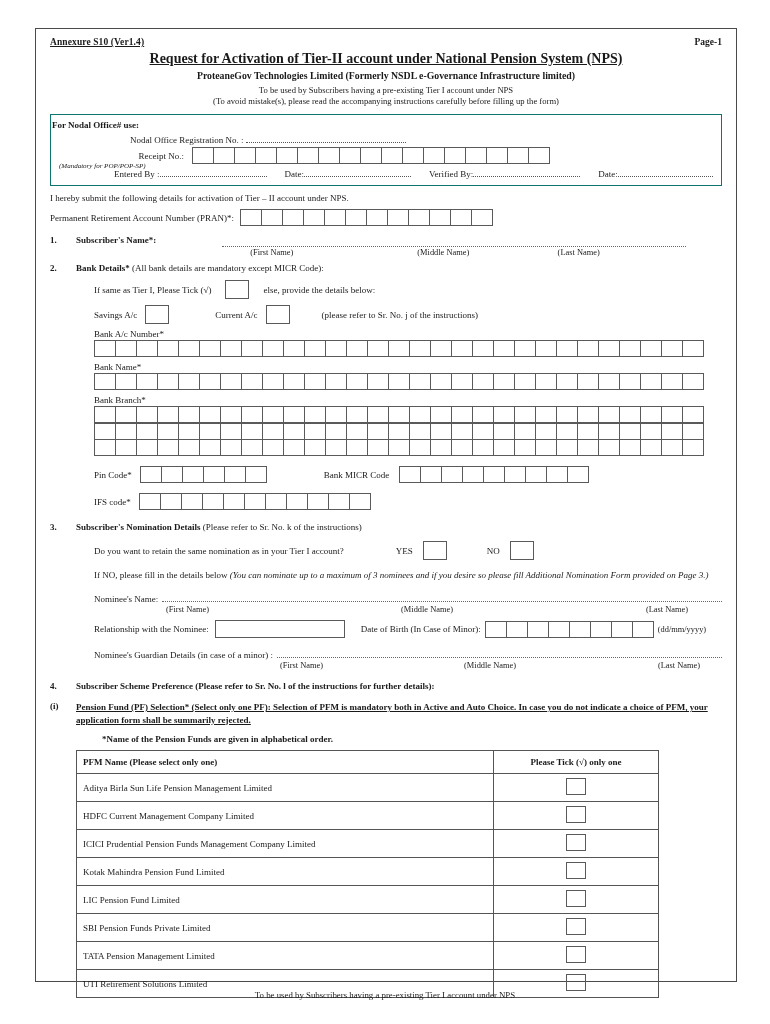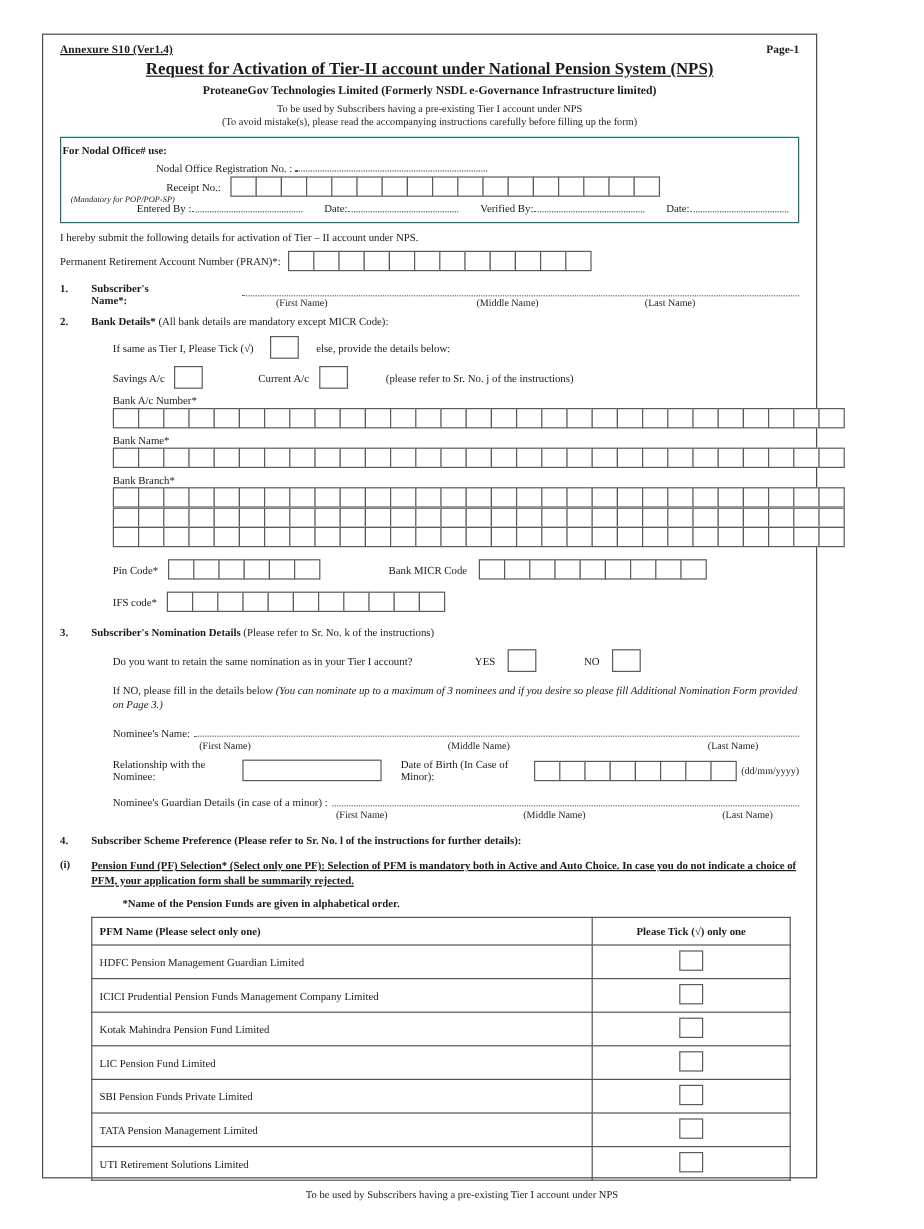--- a/index.html
+++ b/index.html
@@ -12,21 +12,21 @@
     height: 1024px;
     font-family: "Liberation Serif", "DejaVu Serif", serif;
     color: #1a1a1a;
     position: relative;
     overflow: hidden;
   }
   .page {
     position: absolute;
     left: 35px;
     top: 28px;
-    width: 646px;
+    width: 702px;
     height: 954px;
     border: 1.5px solid #4a4a4a;
     box-sizing: border-box;
     padding: 8px 14px 0 14px;
   }
   
   .hdr-row {
     display: flex;
     justify-content: space-between;
     align-items: baseline;
@@ -622,21 +622,25 @@
 
   <table class="pfm">
     <thead>
       <tr>
         <th>PFM Name (Please select only one)</th>
         <th class="tickh">Please Tick (√) only one</th>
       </tr>
     </thead>
     <tbody id="pfm-body">
         <tr>
-          <td>HDFC Pension Management Guardian Limited</td>
+          <td>Aditya Birla Sun Life Pension Management Limited</td>
+          <td class="tick"><span class="tickbox"></span></td>
+        </tr>
+        <tr>
+          <td>HDFC Current Management Company Limited</td>
           <td class="tick"><span class="tickbox"></span></td>
         </tr>
         <tr>
           <td>ICICI Prudential Pension Funds Management Company Limited</td>
           <td class="tick"><span class="tickbox"></span></td>
         </tr>
         <tr>
           <td>Kotak Mahindra Pension Fund Limited</td>
           <td class="tick"><span class="tickbox"></span></td>
         </tr>

